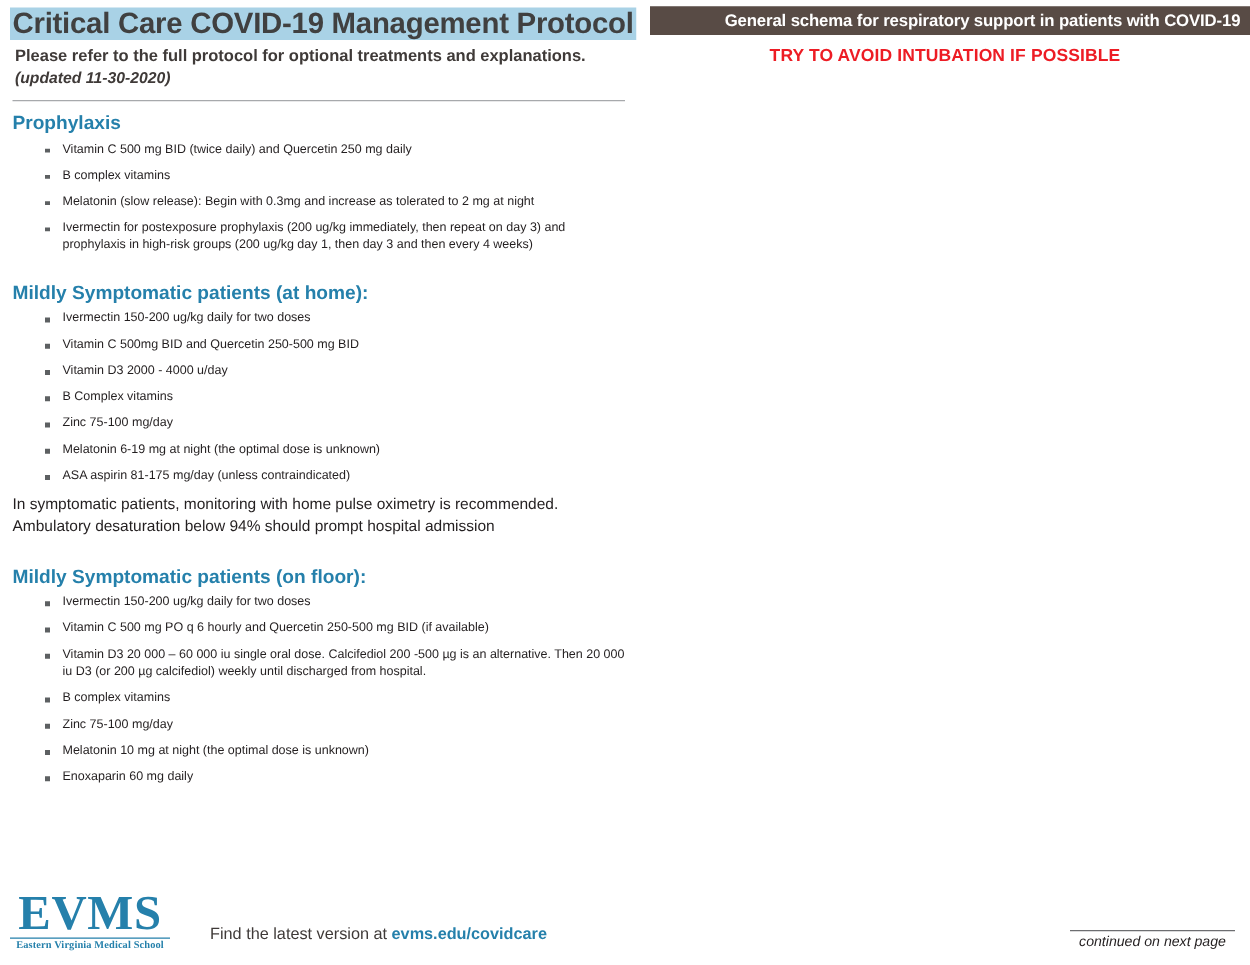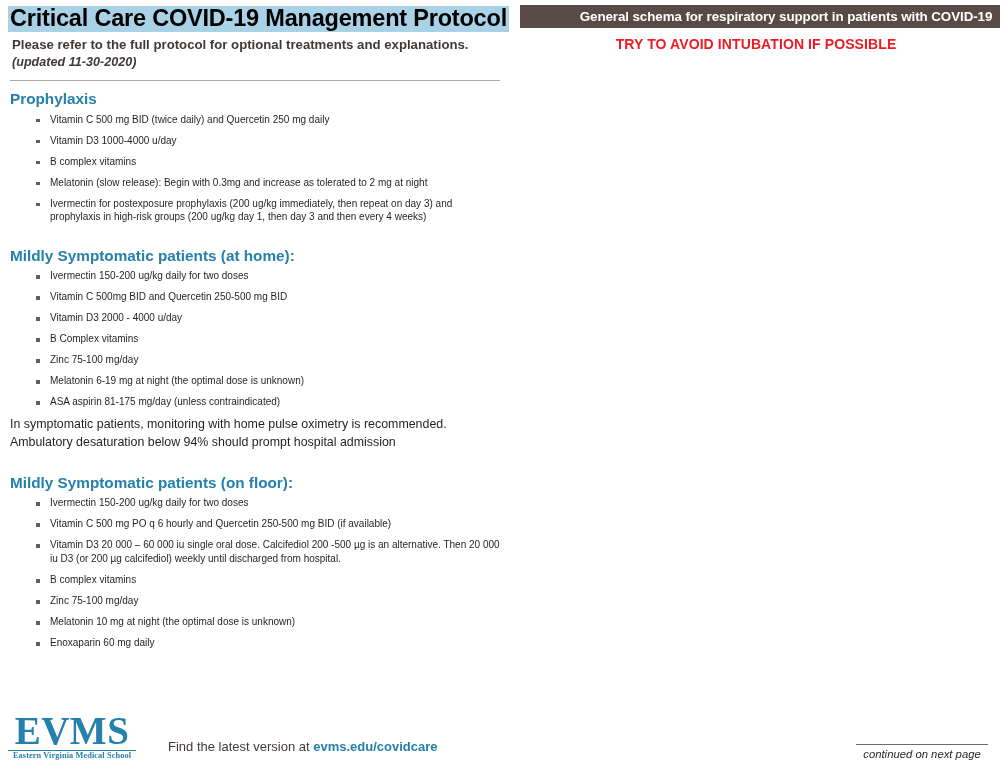--- a/index.html
+++ b/index.html
@@ -23,21 +23,21 @@
     width: 512px;
     height: 772px;
     box-sizing: border-box;
     padding: 6px 10px 0 8px;
   }
 
   #doc-title {
     font-size: 23.5px;
     font-weight: bold;
     letter-spacing: -0.2px;
-    color: #000000;
+    color: #404040;
     background: #a9d2e6;
     display: inline-block;
     line-height: 1.08;
     padding: 0 2px 1px 2px;
     margin: 0 0 2px 0;
     white-space: nowrap;
   }
   #doc-subtitle {
     font-size: 13.2px;
     font-weight: bold;
@@ -188,21 +188,20 @@
 
   <div id="doc-title">Critical Care COVID-19 Management Protocol</div>
   <div id="doc-subtitle">Please refer to the full protocol for optional treatments and explanations.</div>
   <div id="doc-updated">(updated 11-30-2020)</div>
   <hr id="title-rule">
 
   <div id="sections-container">
       <div class="section-heading first">Prophylaxis</div>
       <ul class="med-list">
         <li>Vitamin C 500 mg BID (twice daily) and Quercetin 250 mg daily</li>
-        <li>Vitamin D3 1000-4000 u/day</li>
         <li>B complex vitamins</li>
         <li>Melatonin (slow release):  Begin with 0.3mg and increase as tolerated to 2 mg at night</li>
         <li>Ivermectin for postexposure prophylaxis (200 ug/kg immediately, then repeat on day 3) and prophylaxis in high-risk groups (200 ug/kg day 1, then day 3 and then every 4 weeks)</li>
       </ul>
       <div class="section-heading">Mildly Symptomatic patients (at home):</div>
       <ul class="med-list">
         <li>Ivermectin 150-200 ug/kg daily for two doses</li>
         <li>Vitamin C 500mg BID and Quercetin 250-500 mg BID</li>
         <li>Vitamin D3 2000 - 4000 u/day</li>
         <li>B Complex vitamins</li>

